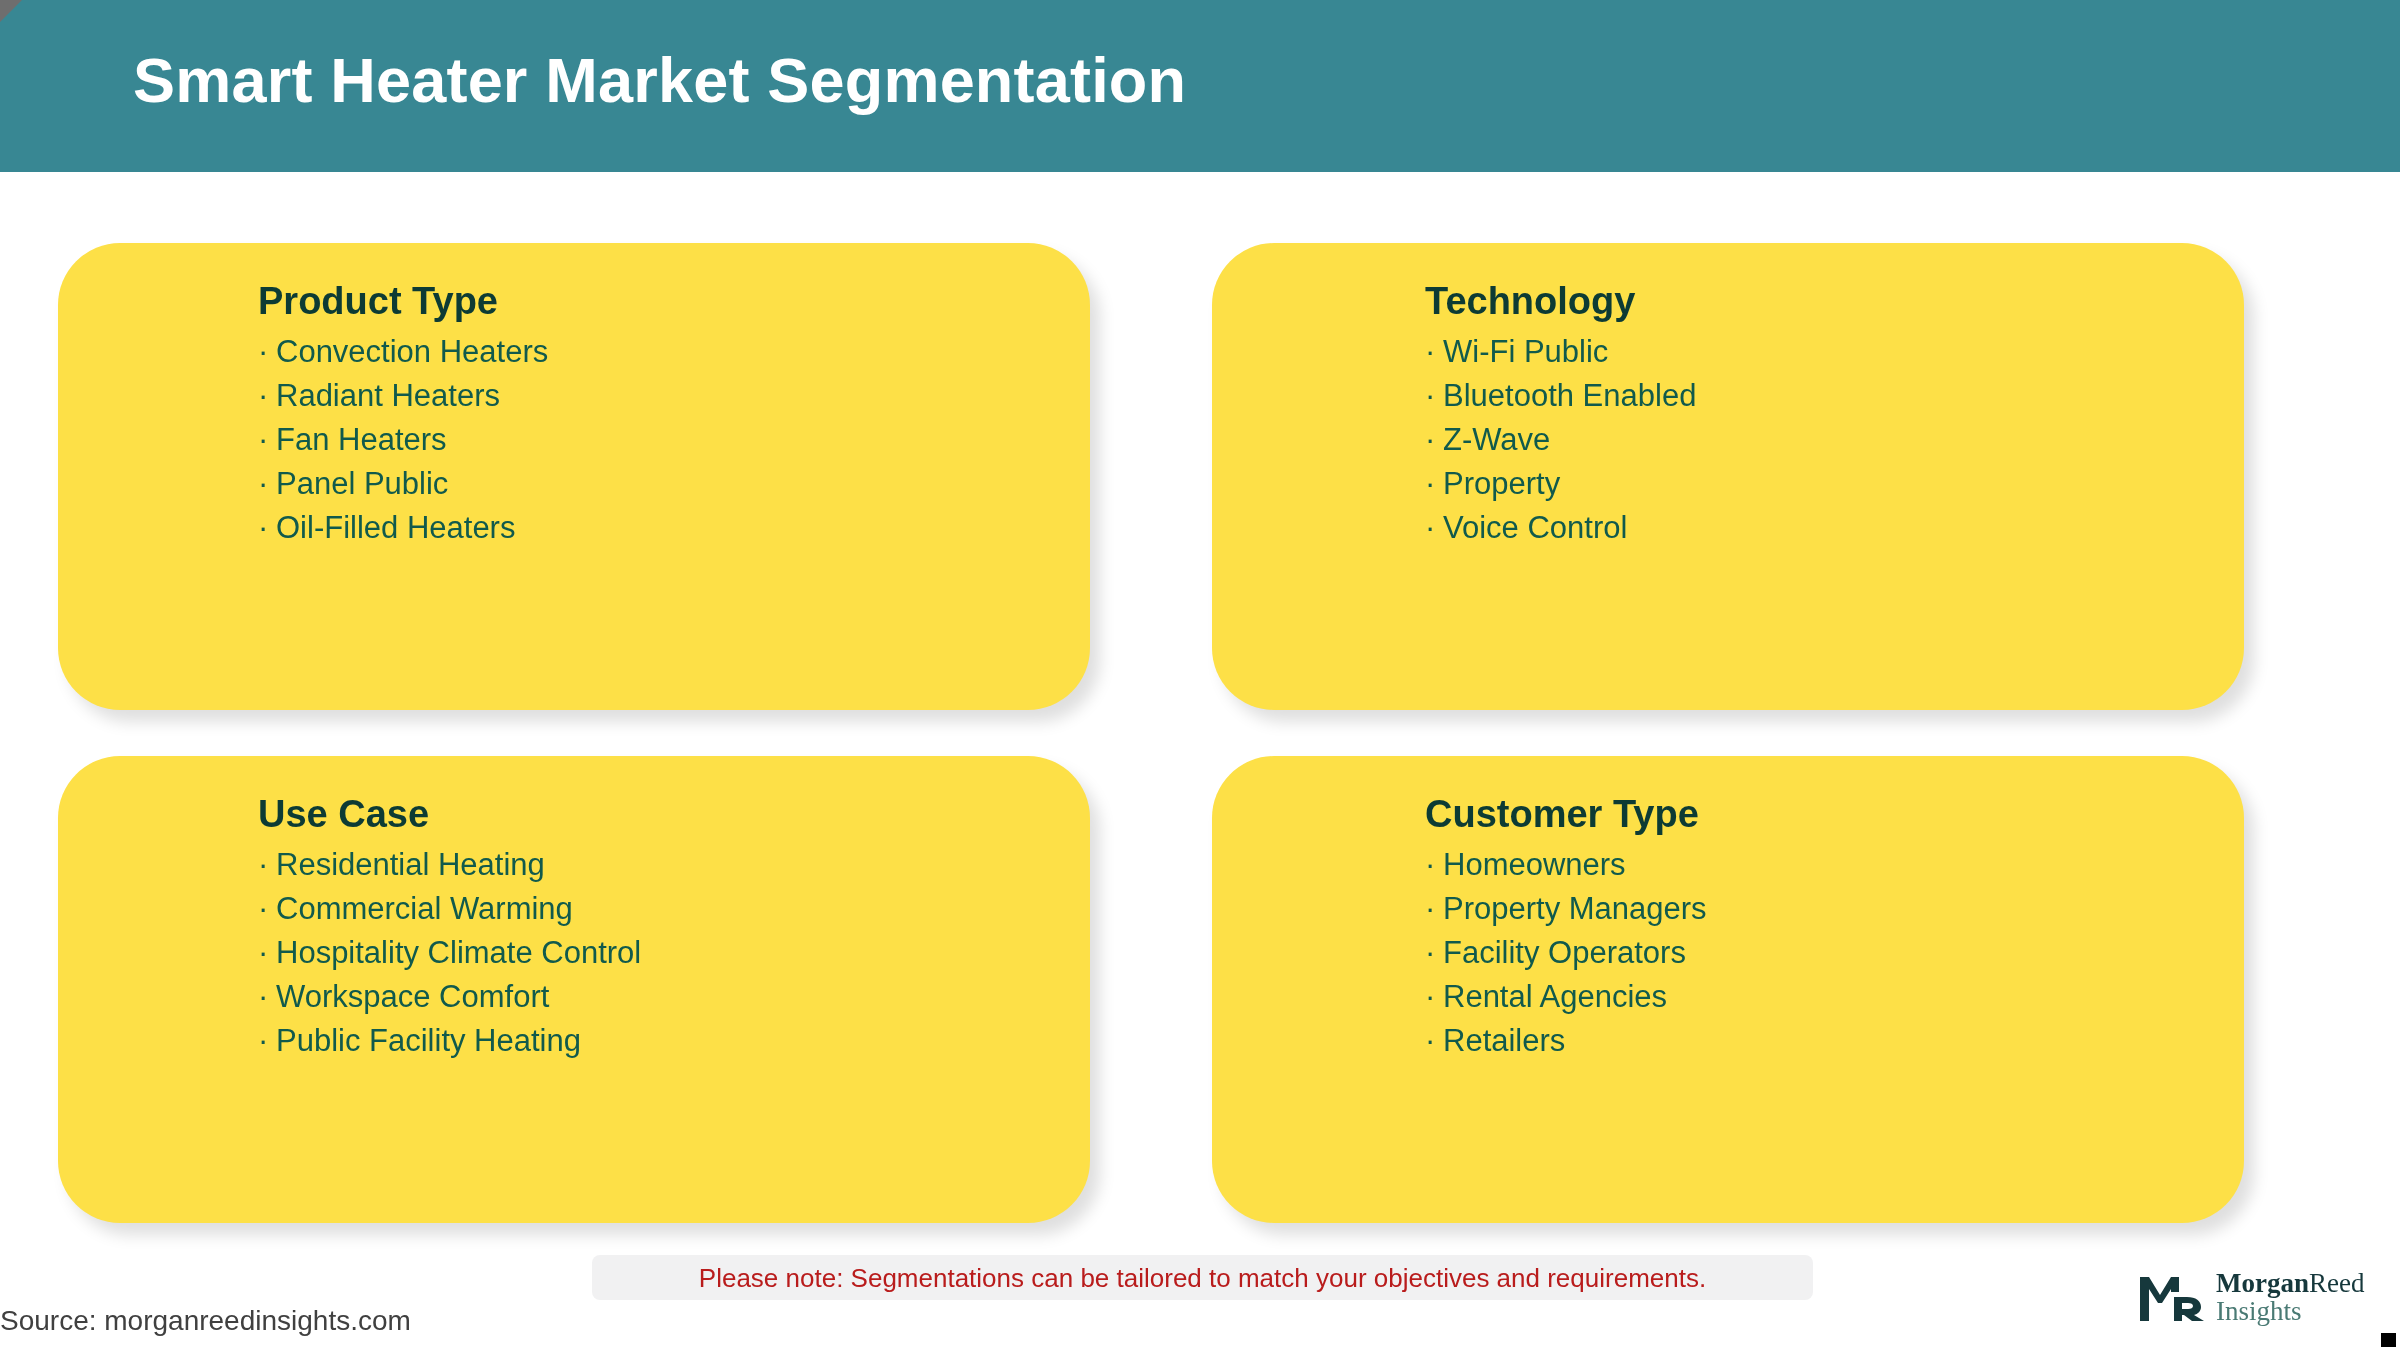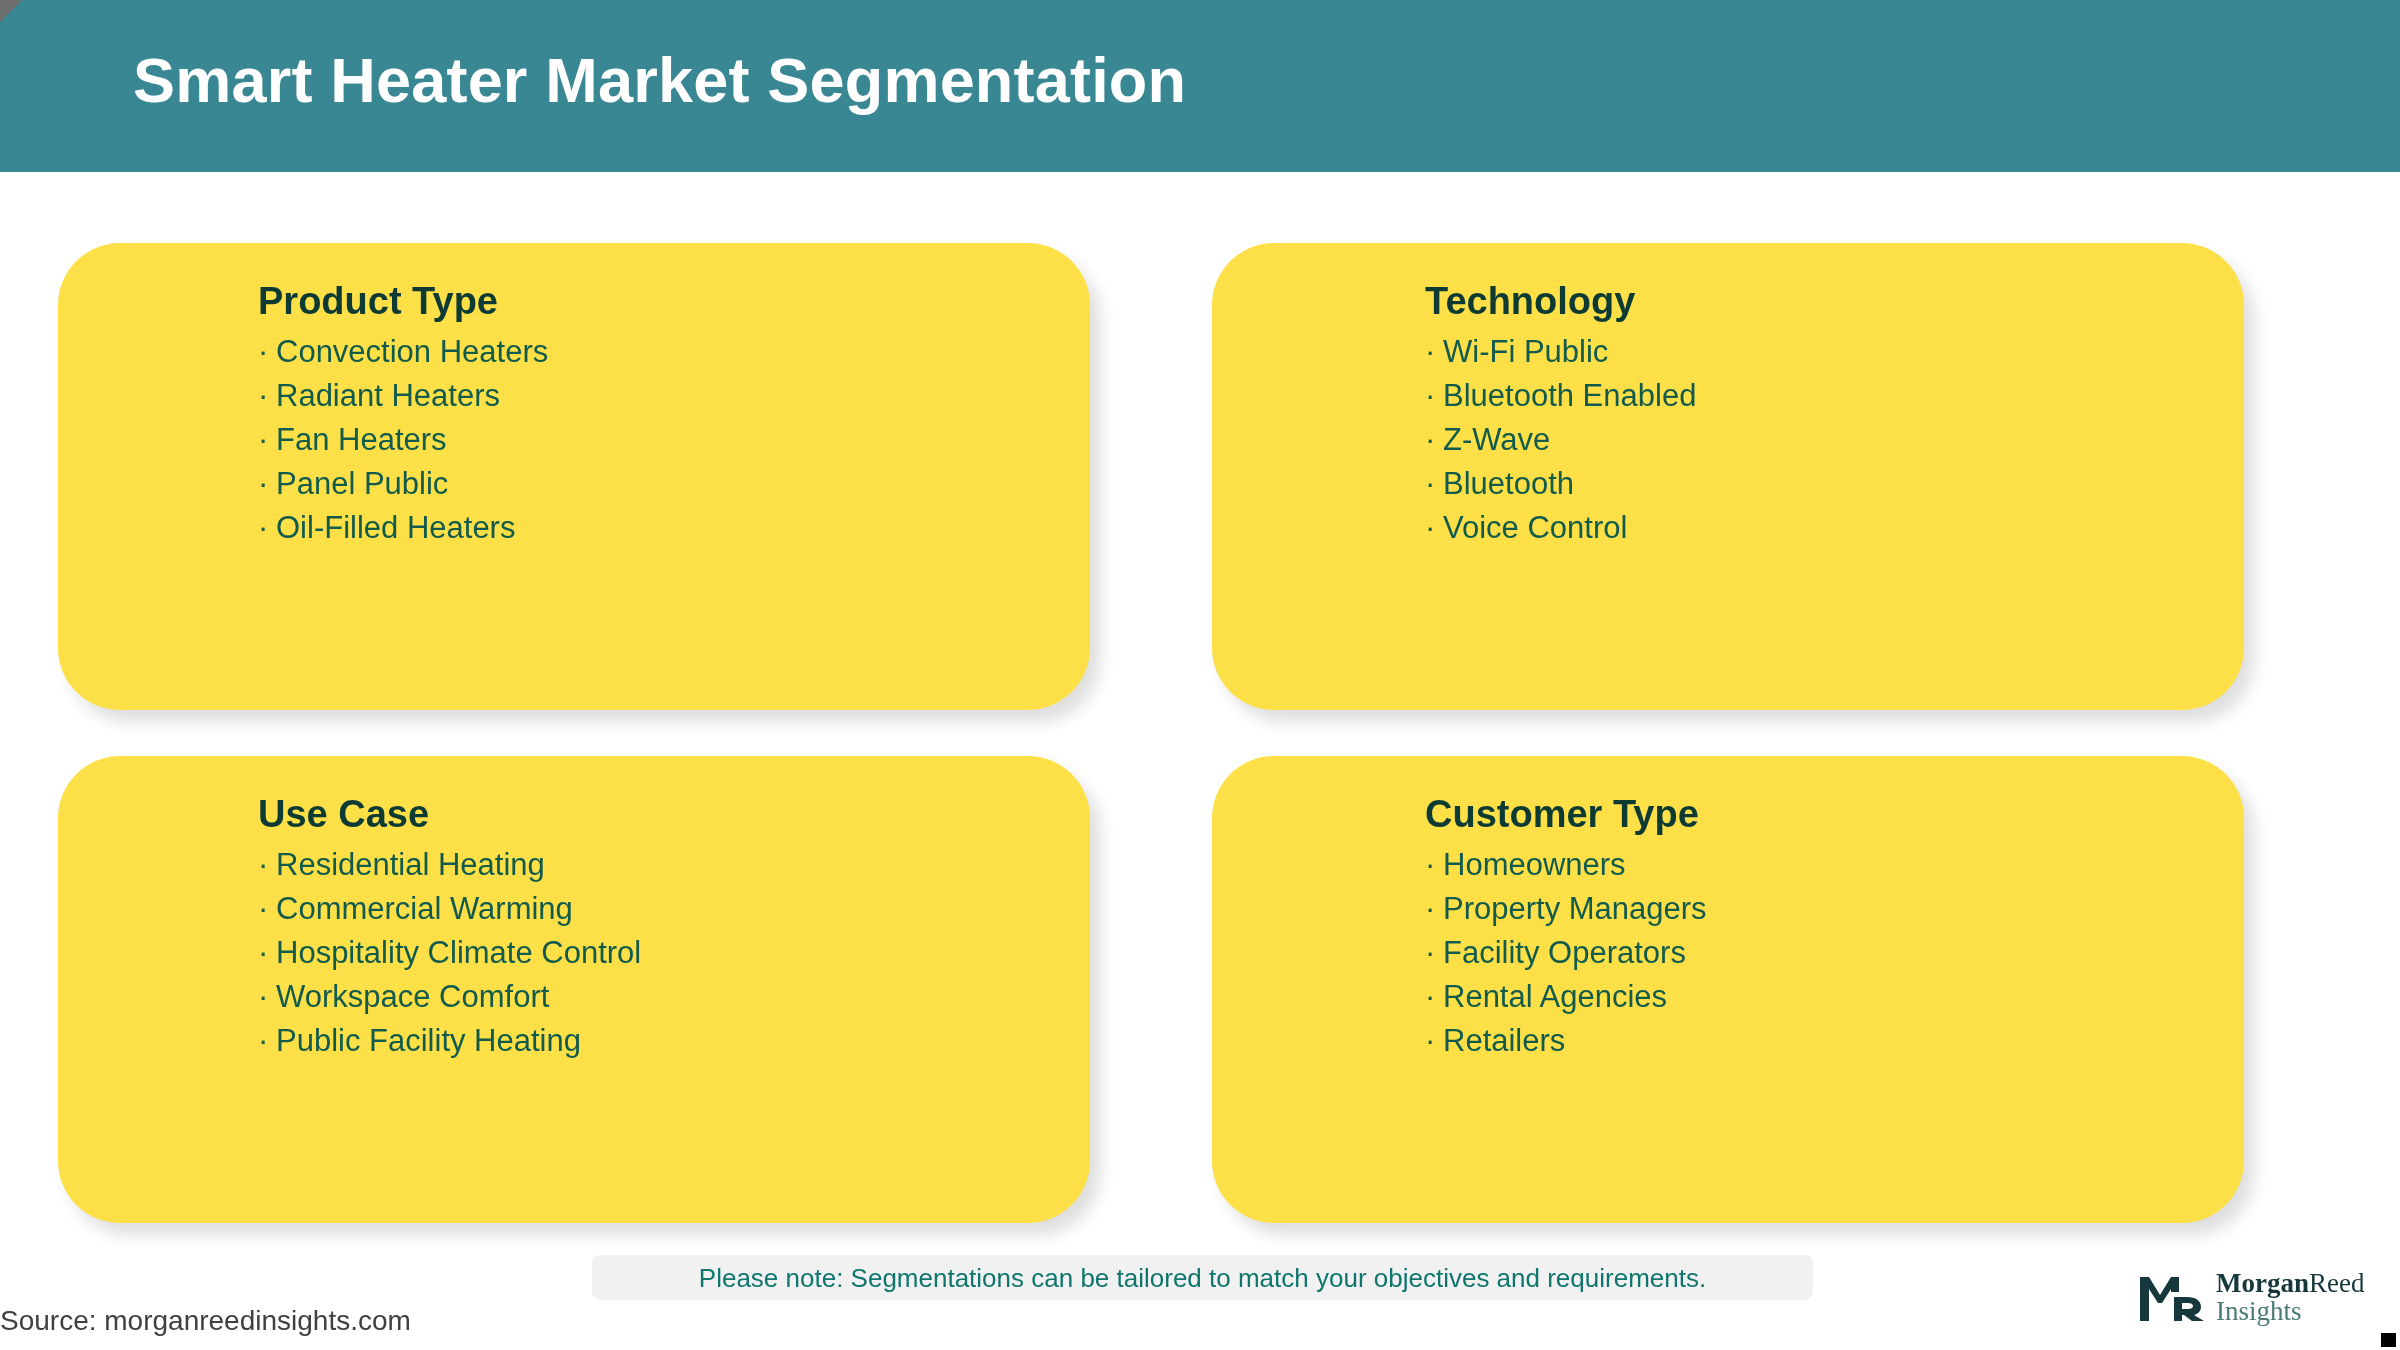--- a/index.html
+++ b/index.html
@@ -115,21 +115,21 @@
     background: #f1f1f2;
     border-radius: 8px;
     box-sizing: border-box;
   }
   .note-text {
     position: absolute;
     left: 0; right: 0;
     top: 8px;
     text-align: center;
     font-size: 26px;
-    color: #0f766e;
+    color: #b91c1c;
     white-space: nowrap;
   }
   .source-line {
     position: absolute;
     left: 0;
     top: 1305px;
     width: 2290px;
     text-align: left;
     font-size: 28px;
     color: #404040;
@@ -193,21 +193,21 @@
     </div>
   </div>
 
   <div class="card card-r1 card-c2">
     <div class="card-inner">
       <div class="card-title">Technology</div>
       <ul class="card-list">
         <li><span class="bullet">·</span><span>Wi-Fi Public</span></li>
         <li><span class="bullet">·</span><span>Bluetooth Enabled</span></li>
         <li><span class="bullet">·</span><span>Z-Wave</span></li>
-        <li><span class="bullet">·</span><span>Bluetooth</span></li>
+        <li><span class="bullet">·</span><span>Property</span></li>
         <li><span class="bullet">·</span><span>Voice Control</span></li>
       </ul>
     </div>
   </div>
 
   <div class="card card-r2 card-c1">
     <div class="card-inner">
       <div class="card-title">Use Case</div>
       <ul class="card-list">
         <li><span class="bullet">·</span><span>Residential Heating</span></li>

